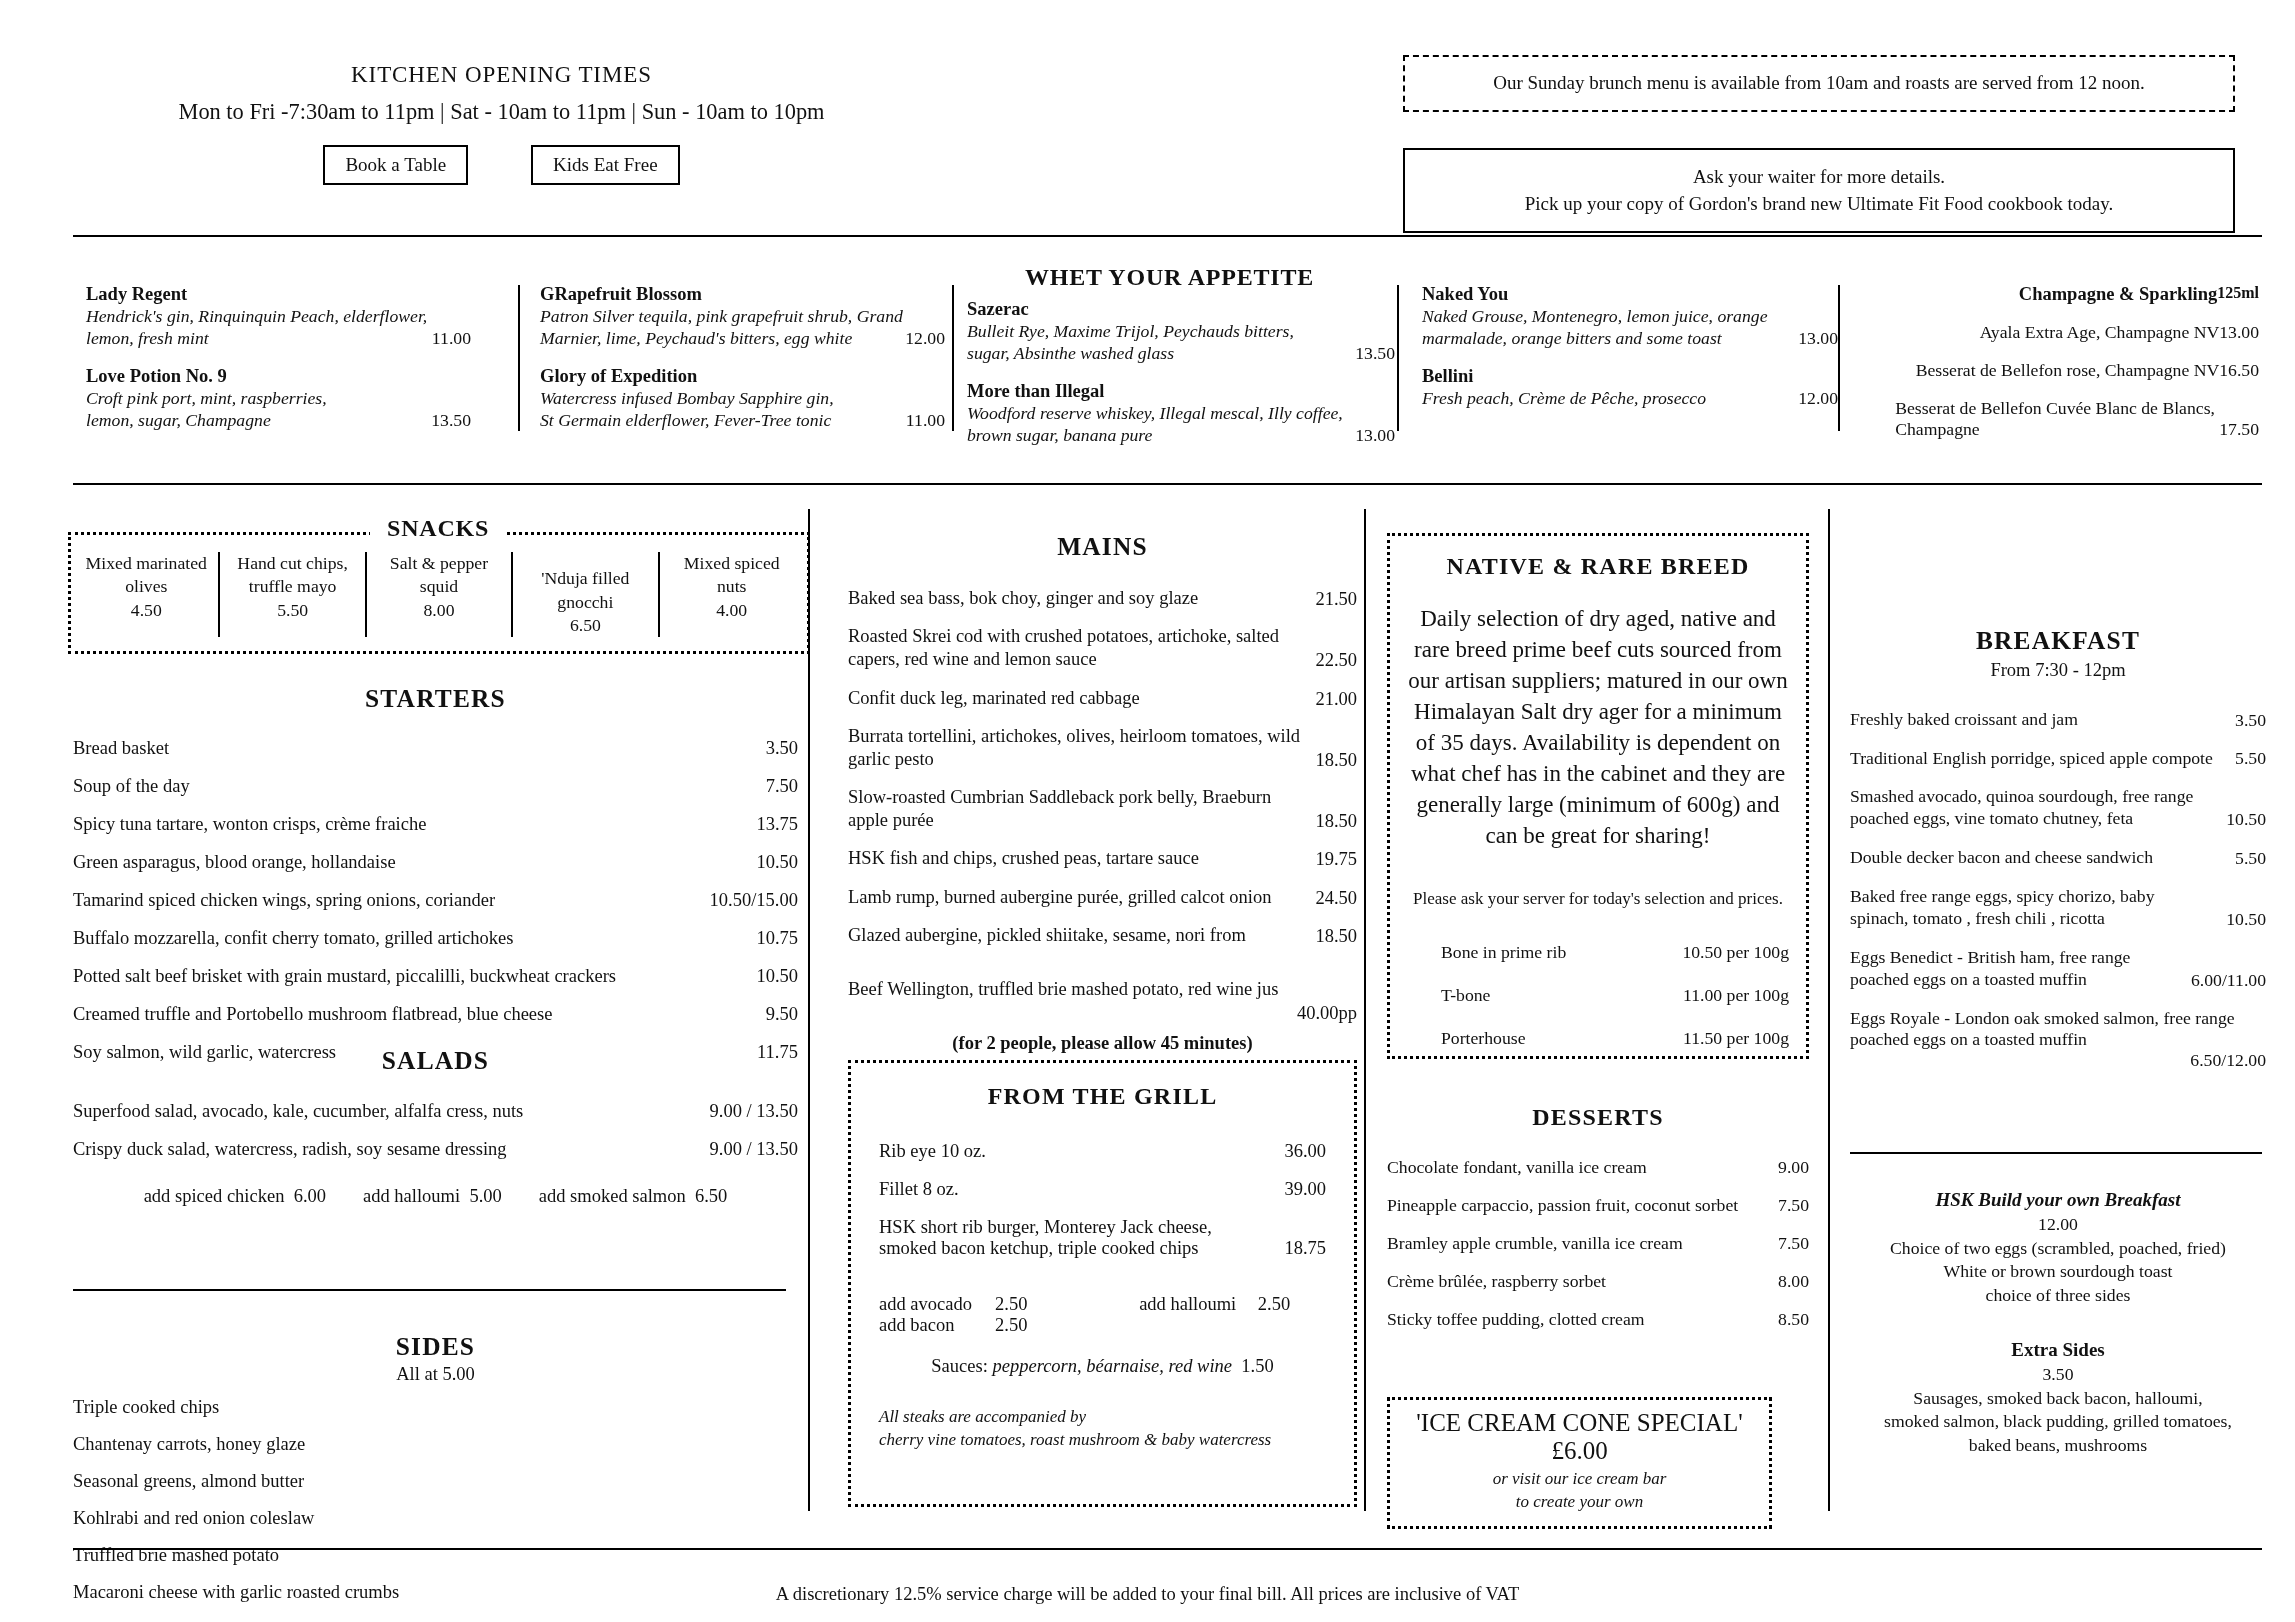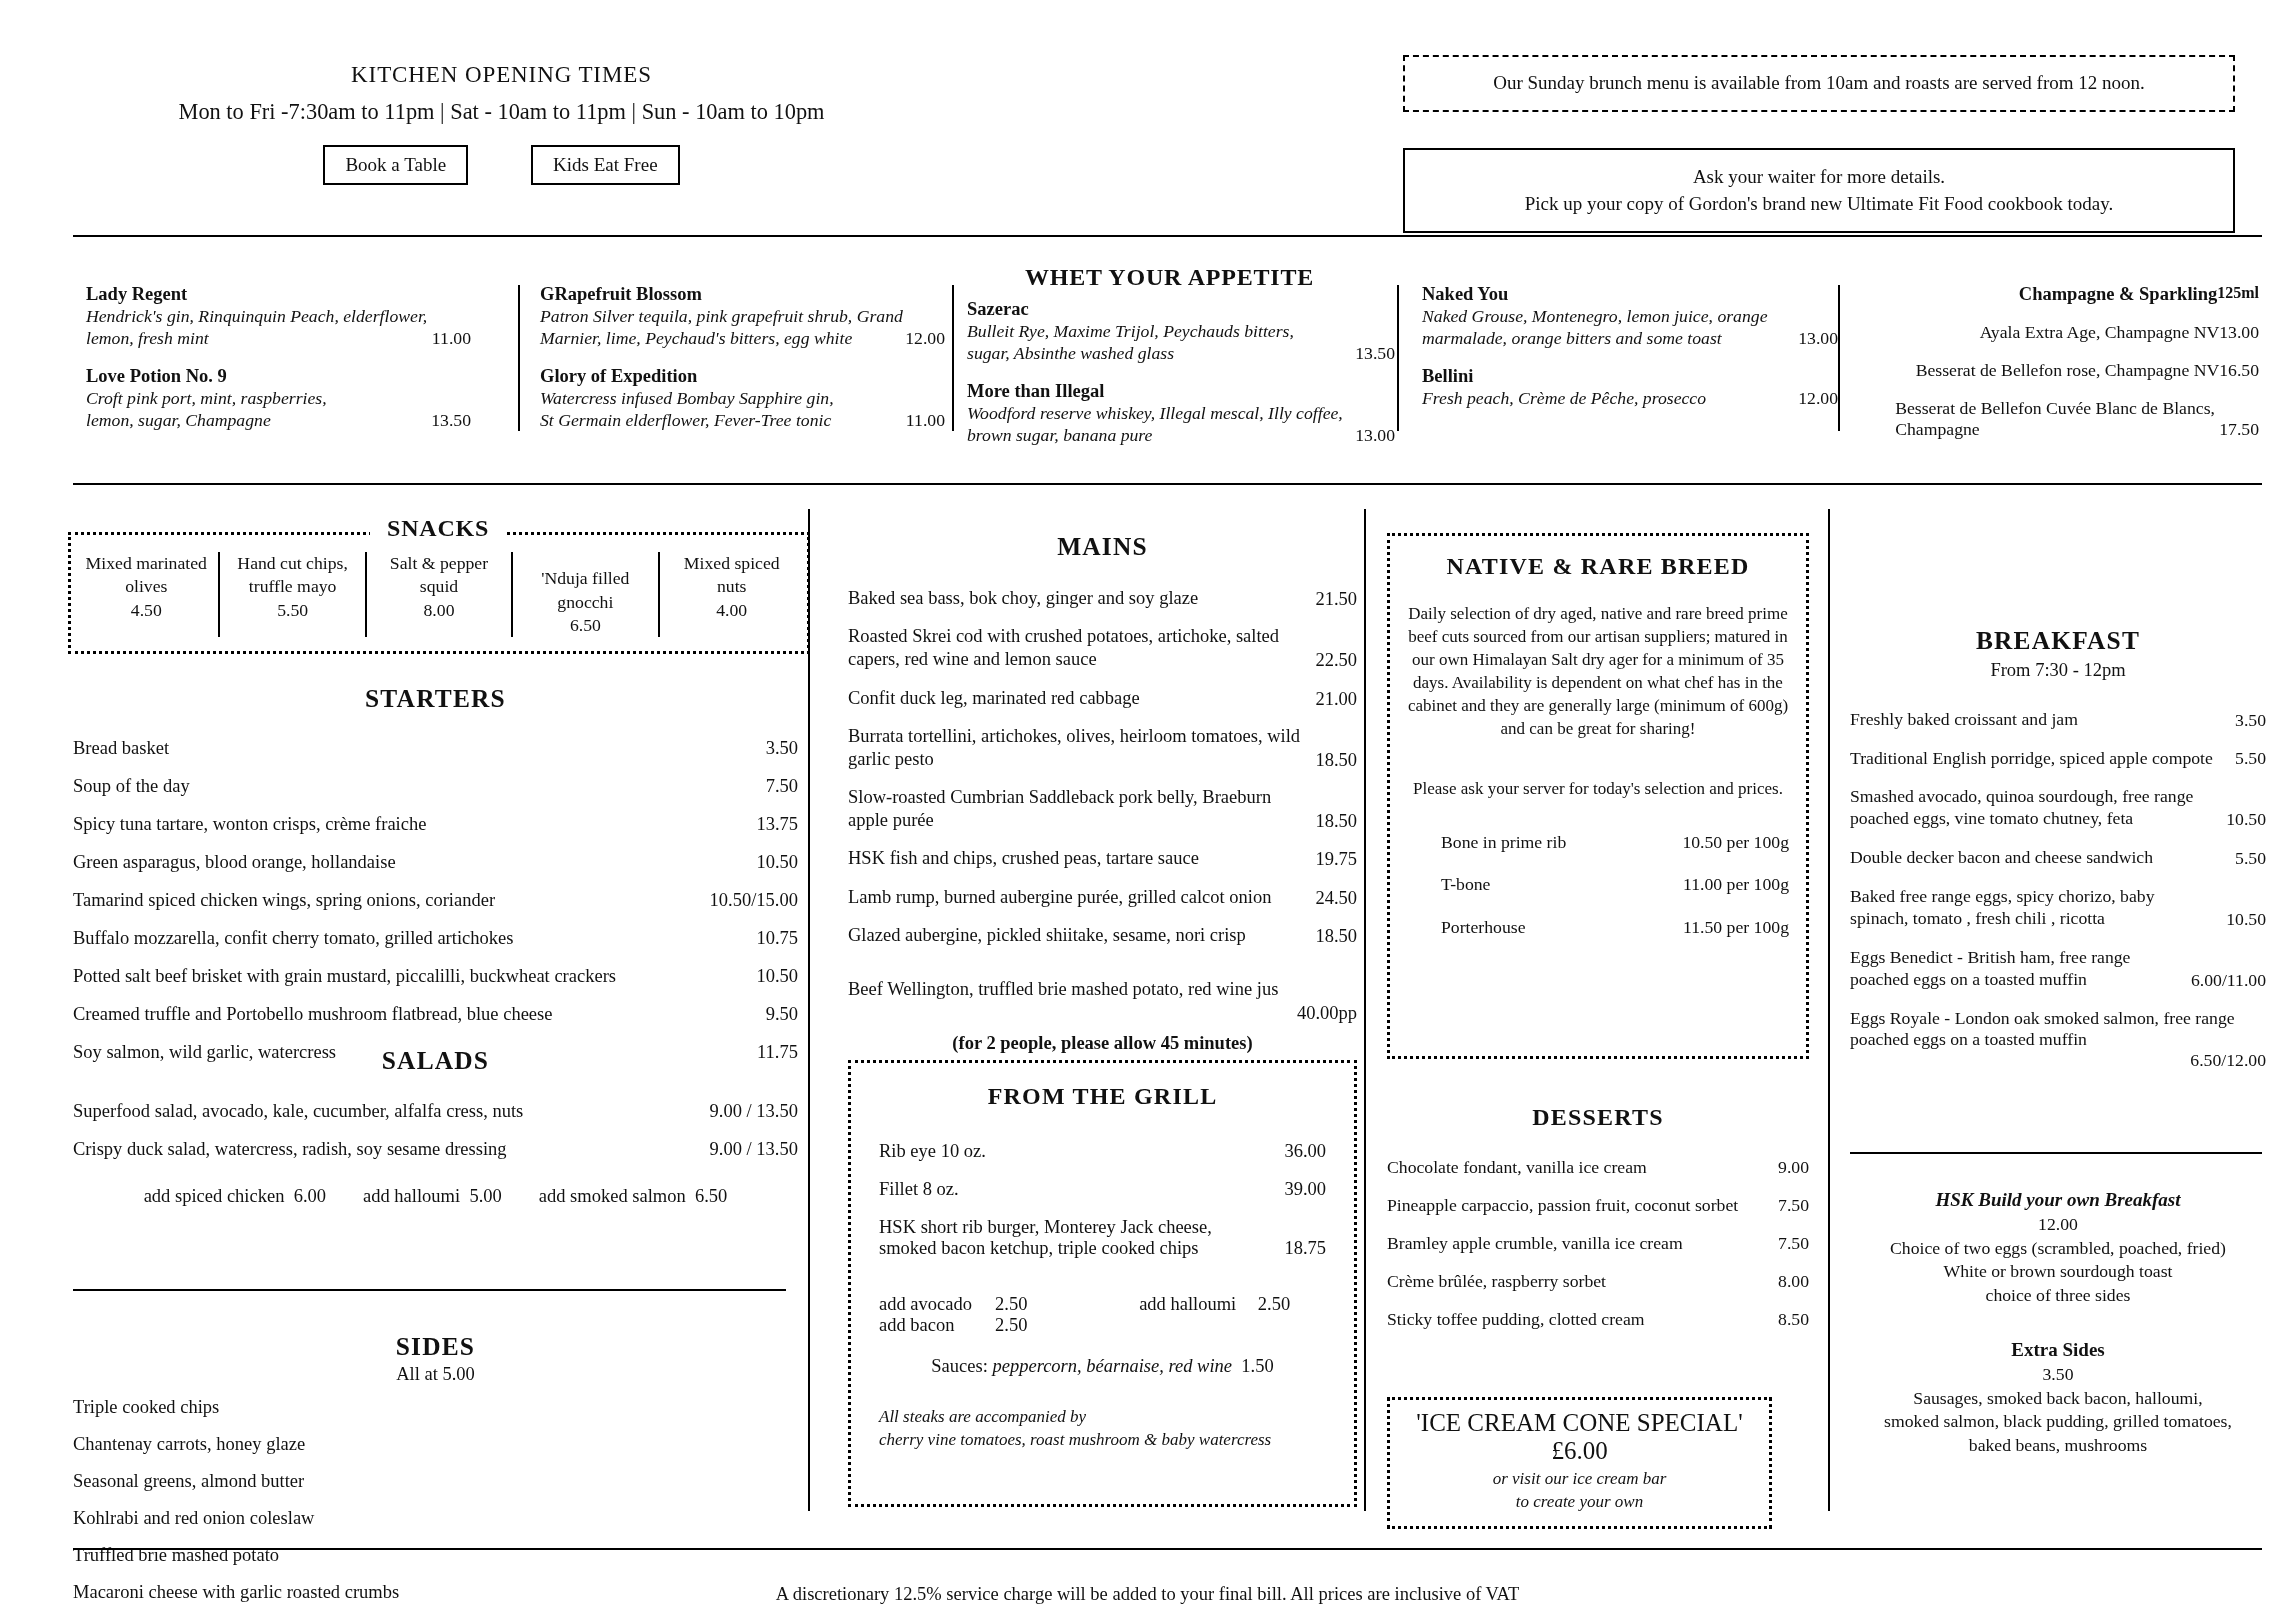--- a/index.html
+++ b/index.html
@@ -136,21 +136,21 @@
   #grill-adds .a .lbl{width:116px;}
   #grill-sauces{text-align:center;font-size:18.5px;margin-top:20px;}
   #grill-foot{text-align:left;font-style:italic;font-size:17px;margin-top:29px;line-height:1.35;}
 
   
   #native-box{
     position:absolute;left:1387px;top:533px;width:422px;height:526px;
     border:3.1px dotted #000;box-sizing:border-box;padding:17px 17px;
   }
   #native-box .sec-title{font-size:24px;}
-  #native-copy{margin-top:23px;text-align:center;font-size:17px;line-height:1.35;}
+  #native-copy{margin-top:23px;text-align:center;font-size:23px;line-height:1.35;}
   #native-ask{margin-top:37px;text-align:center;font-size:17px;line-height:1.35;}
   #native-cuts{margin-top:31px;font-size:17.7px;padding-left:34px;}
   #native-cuts .row{margin-bottom:21.6px;}
   #native-cuts .nm{width:200px;}
 
   
   #desserts{position:absolute;left:1387px;top:1104px;width:422px;}
   #desserts .sec-title{font-size:24px;}
   #desserts .list{margin-top:26px;font-size:17.7px;}
   #desserts .row{margin-bottom:17px;}
@@ -447,21 +447,21 @@
         </div>
       <div class="row">
           <span class="nm">HSK fish and chips, crushed peas, tartare sauce</span>
           <span class="pr">19.75</span>
         </div>
       <div class="row">
           <span class="nm">Lamb rump, burned aubergine purée, grilled calcot onion</span>
           <span class="pr">24.50</span>
         </div>
       <div class="row">
-          <span class="nm">Glazed aubergine, pickled shiitake, sesame, nori crisp</span>
+          <span class="nm">Glazed aubergine, pickled shiitake, sesame, nori from</span>
           <span class="pr">18.50</span>
         </div>
     </div>
     <div id="welly">
       <div>Beef Wellington, truffled brie mashed potato, red wine jus</div>
       <div id="welly-price">40.00pp</div>
       <div id="welly-note">(for 2 people, please allow 45 minutes)</div>
     </div>
   </div>
 

